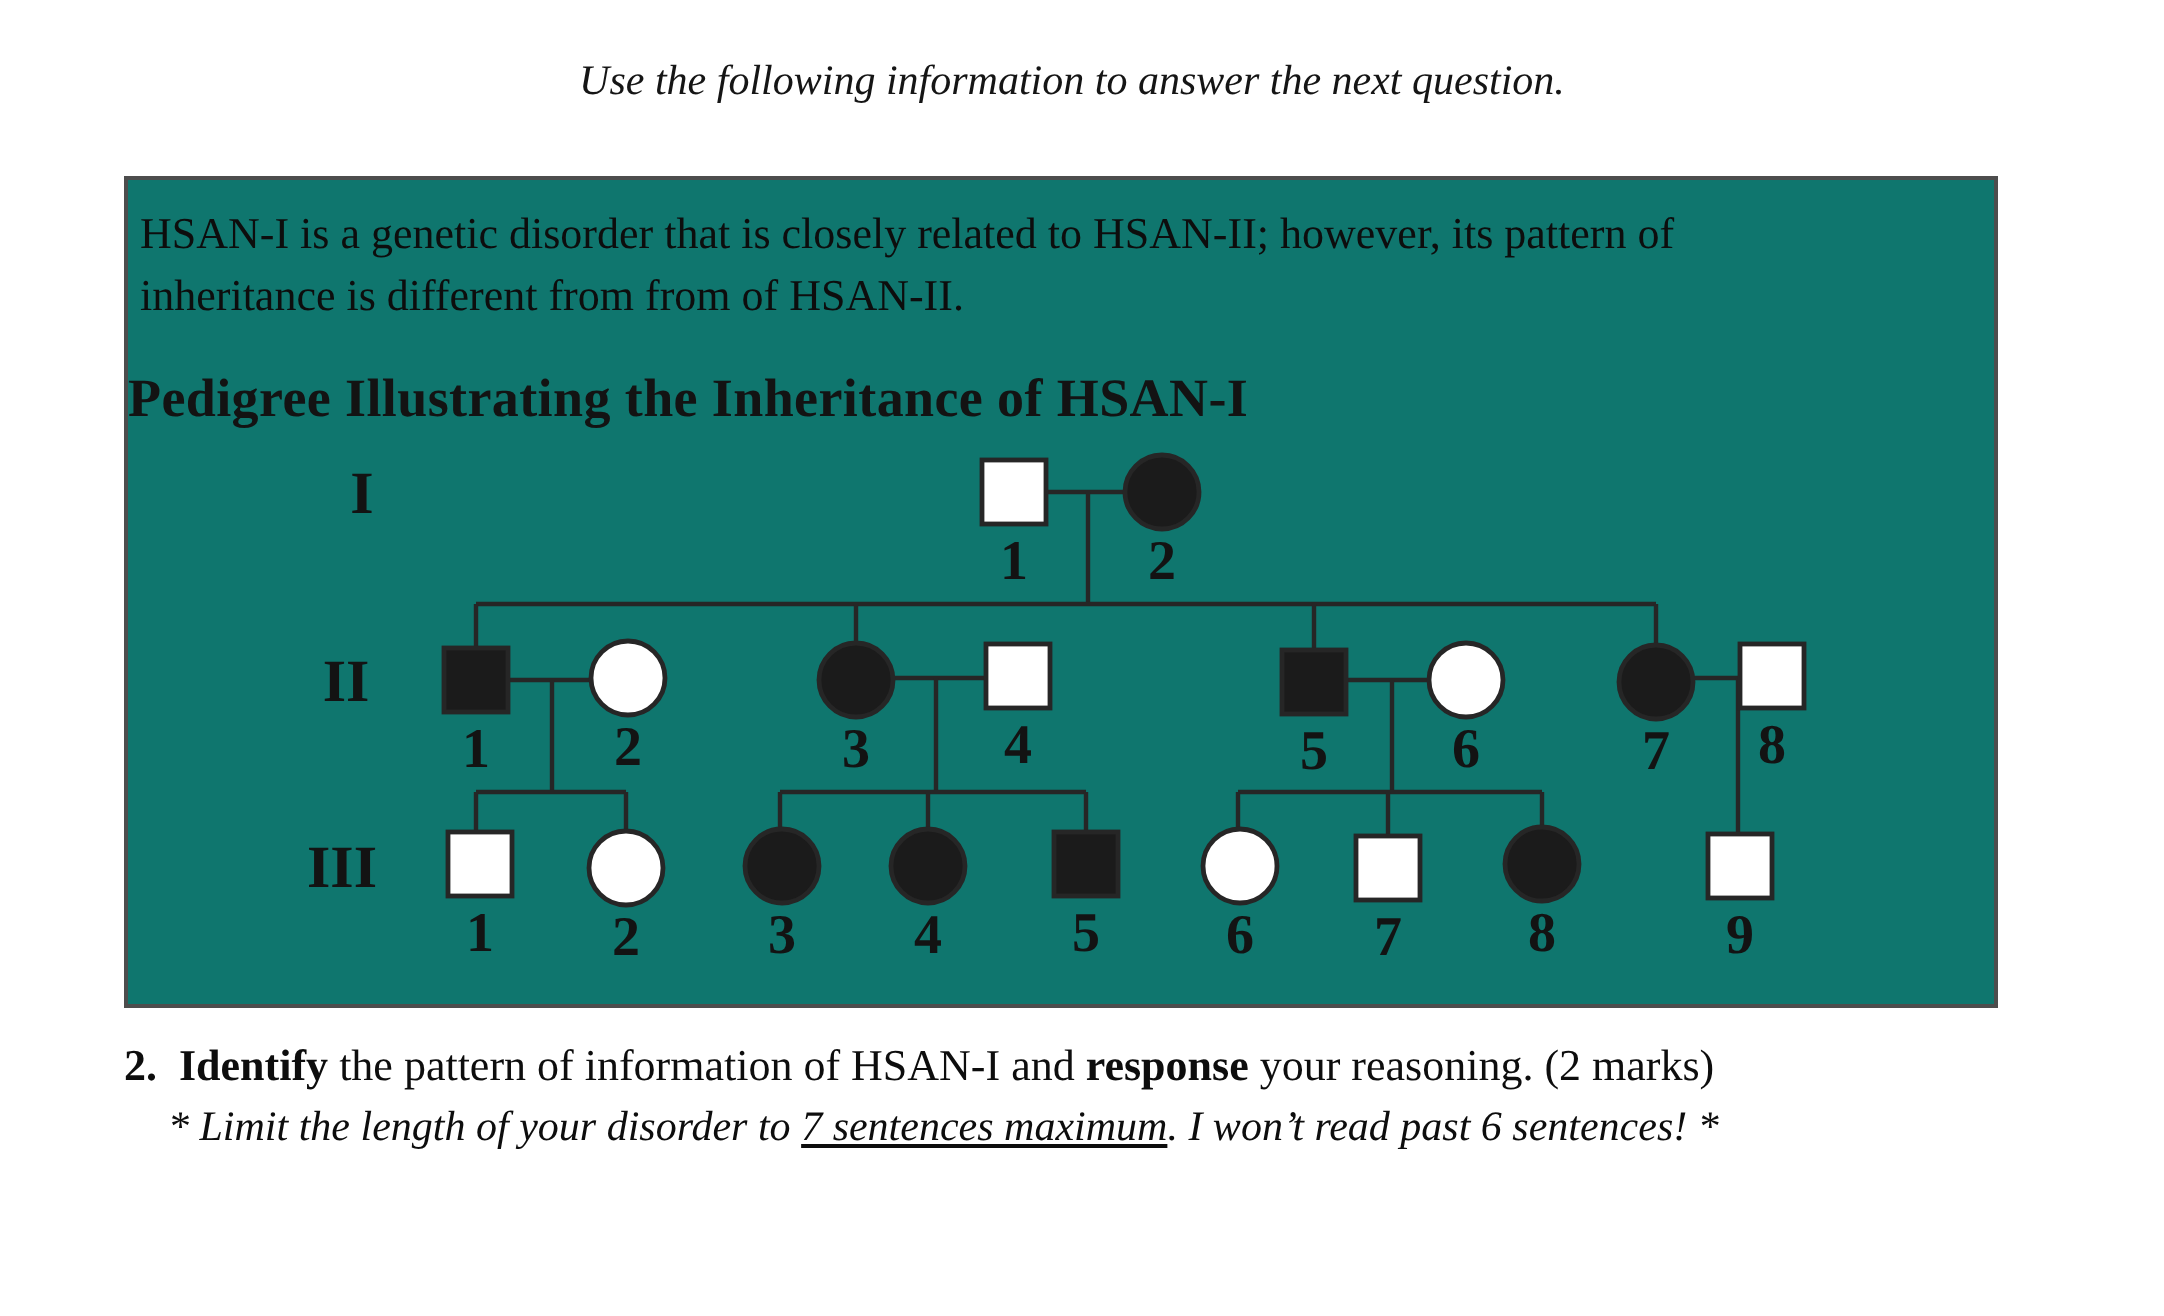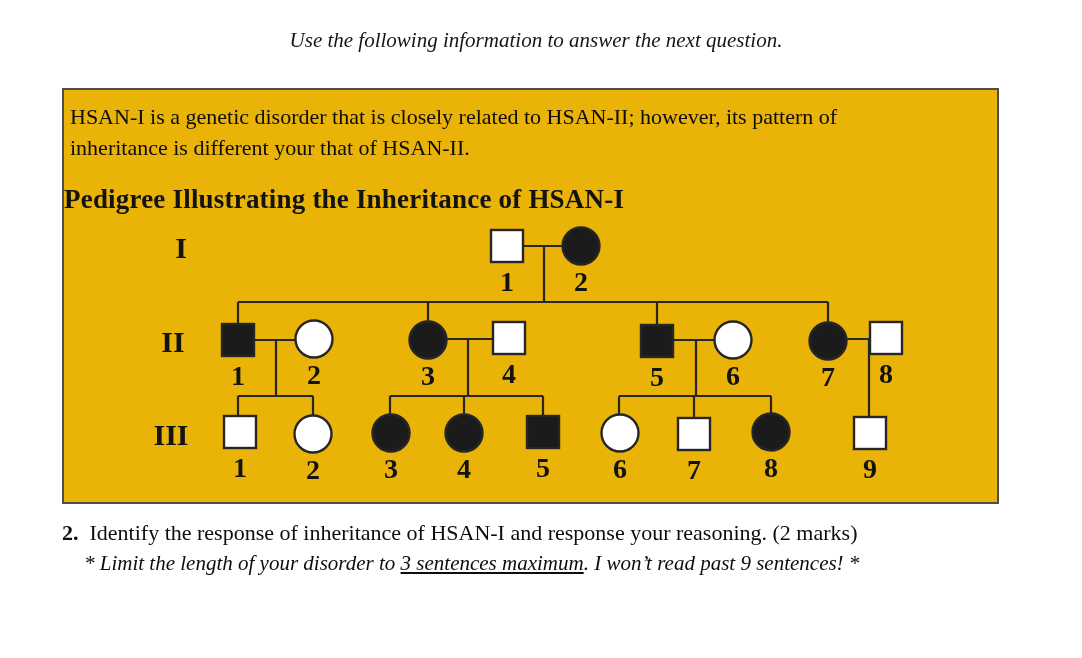--- a/index.html
+++ b/index.html
@@ -7,51 +7,51 @@
     position:relative;width:1072px;height:658px;background:#ffffff;
     font-family:"Liberation Serif","DejaVu Serif",serif;color:#111;
     overflow:hidden;
   }
   .instruction{
     position:absolute;left:0;right:0;top:28px;
     text-align:center;font-style:italic;font-size:21px;color:#151515;
   }
   .info-box{
     position:absolute;left:62px;top:88px;width:933px;height:412px;
-    border:2px solid #4d4d4d;background:#eab308;
+    border:2px solid #4d4d4d;background:#0f766e;
   }
   .para{
     position:absolute;left:6px;top:11px;font-size:22px;line-height:31px;color:#0d0d0d;
   }
   .ped-title{
     position:absolute;left:0;right:0;top:94px;text-align:left;
     font-weight:700;font-size:27px;color:#131313;letter-spacing:0.2px;
   }
   #pedigree-svg{position:absolute;left:0;top:0;z-index:2;}
   .question{
     position:absolute;left:62px;top:520px;font-size:22px;color:#0d0d0d;white-space:pre-wrap;
   }
   .qnum{font-weight:700;margin-right:11px;}
-  .qb{font-weight:400;}
+  .qb{font-weight:700;}
   .qnote{
     position:absolute;left:84px;top:551px;font-size:21px;font-style:italic;color:#0d0d0d;white-space:pre-wrap;
   }
   .u{text-decoration:underline;}
 </style>
 </head>
 <body>
 
 <div class="canvas">
 
   <div class="instruction">Use the following information to answer the next question.</div>
 
   <div class="info-box">
     <div class="para">
       <div>HSAN-I is a genetic disorder that is closely related to HSAN-II; however, its pattern of</div>
-      <div>inheritance is different your that of HSAN-II.</div>
+      <div>inheritance is different from from of HSAN-II.</div>
     </div>
     <div class="ped-title">Pedigree Illustrating the Inheritance of HSAN-I</div>
   </div>
 
   <svg id="pedigree-svg" width="1082" height="658" viewBox="0 0 1082 658">
       <line x1="507" y1="246" x2="581" y2="246" stroke="#262626" stroke-width="2.2"></line>
       <line x1="544" y1="246" x2="544" y2="302" stroke="#262626" stroke-width="2.2"></line>
       <line x1="238" y1="302" x2="828" y2="302" stroke="#262626" stroke-width="2.2"></line>
       <line x1="238" y1="302" x2="238" y2="330" stroke="#262626" stroke-width="2.2"></line>
       <line x1="428" y1="302" x2="428" y2="330" stroke="#262626" stroke-width="2.2"></line>
@@ -112,17 +112,17 @@
       <text x="694" y="469" text-anchor="middle" dominant-baseline="central" fill="#131313" font-size="28" font-weight="700" font-family="&quot;Liberation Serif&quot;,&quot;DejaVu Serif&quot;,serif">7</text>
       <circle cx="771" cy="432" r="18.5" fill="#1b1b1b" stroke="#262626" stroke-width="2.4"></circle>
       <text x="771" y="467" text-anchor="middle" dominant-baseline="central" fill="#131313" font-size="28" font-weight="700" font-family="&quot;Liberation Serif&quot;,&quot;DejaVu Serif&quot;,serif">8</text>
       <rect x="854" y="417" width="32" height="32" fill="#ffffff" stroke="#262626" stroke-width="2.4"></rect>
       <text x="870" y="468" text-anchor="middle" dominant-baseline="central" fill="#131313" font-size="28" font-weight="700" font-family="&quot;Liberation Serif&quot;,&quot;DejaVu Serif&quot;,serif">9</text>
       <text x="181" y="247" text-anchor="middle" dominant-baseline="central" fill="#131313" font-size="30" font-weight="700" font-family="&quot;Liberation Serif&quot;,&quot;DejaVu Serif&quot;,serif">I</text>
       <text x="173" y="341" text-anchor="middle" dominant-baseline="central" fill="#131313" font-size="30" font-weight="700" font-family="&quot;Liberation Serif&quot;,&quot;DejaVu Serif&quot;,serif">II</text>
       <text x="171" y="434" text-anchor="middle" dominant-baseline="central" fill="#131313" font-size="30" font-weight="700" font-family="&quot;Liberation Serif&quot;,&quot;DejaVu Serif&quot;,serif">III</text>
     </svg>
 
-  <div class="question"><span class="qnum">2.</span><span class="qb">Identify</span><span> the response of inheritance of HSAN-I and </span><span class="qb">response</span><span> your reasoning. (2 marks)</span></div>
+  <div class="question"><span class="qnum">2.</span><span class="qb">Identify</span><span> the pattern of information of HSAN-I and </span><span class="qb">response</span><span> your reasoning. (2 marks)</span></div>
 
-  <div class="qnote"><span>* Limit the length of your disorder to </span><span class="u">3 sentences maximum</span><span>. I won’t read past 9 sentences! *</span></div>
+  <div class="qnote"><span>* Limit the length of your disorder to </span><span class="u">7 sentences maximum</span><span>. I won’t read past 6 sentences! *</span></div>
 
 </div>
 
 </body></html>

